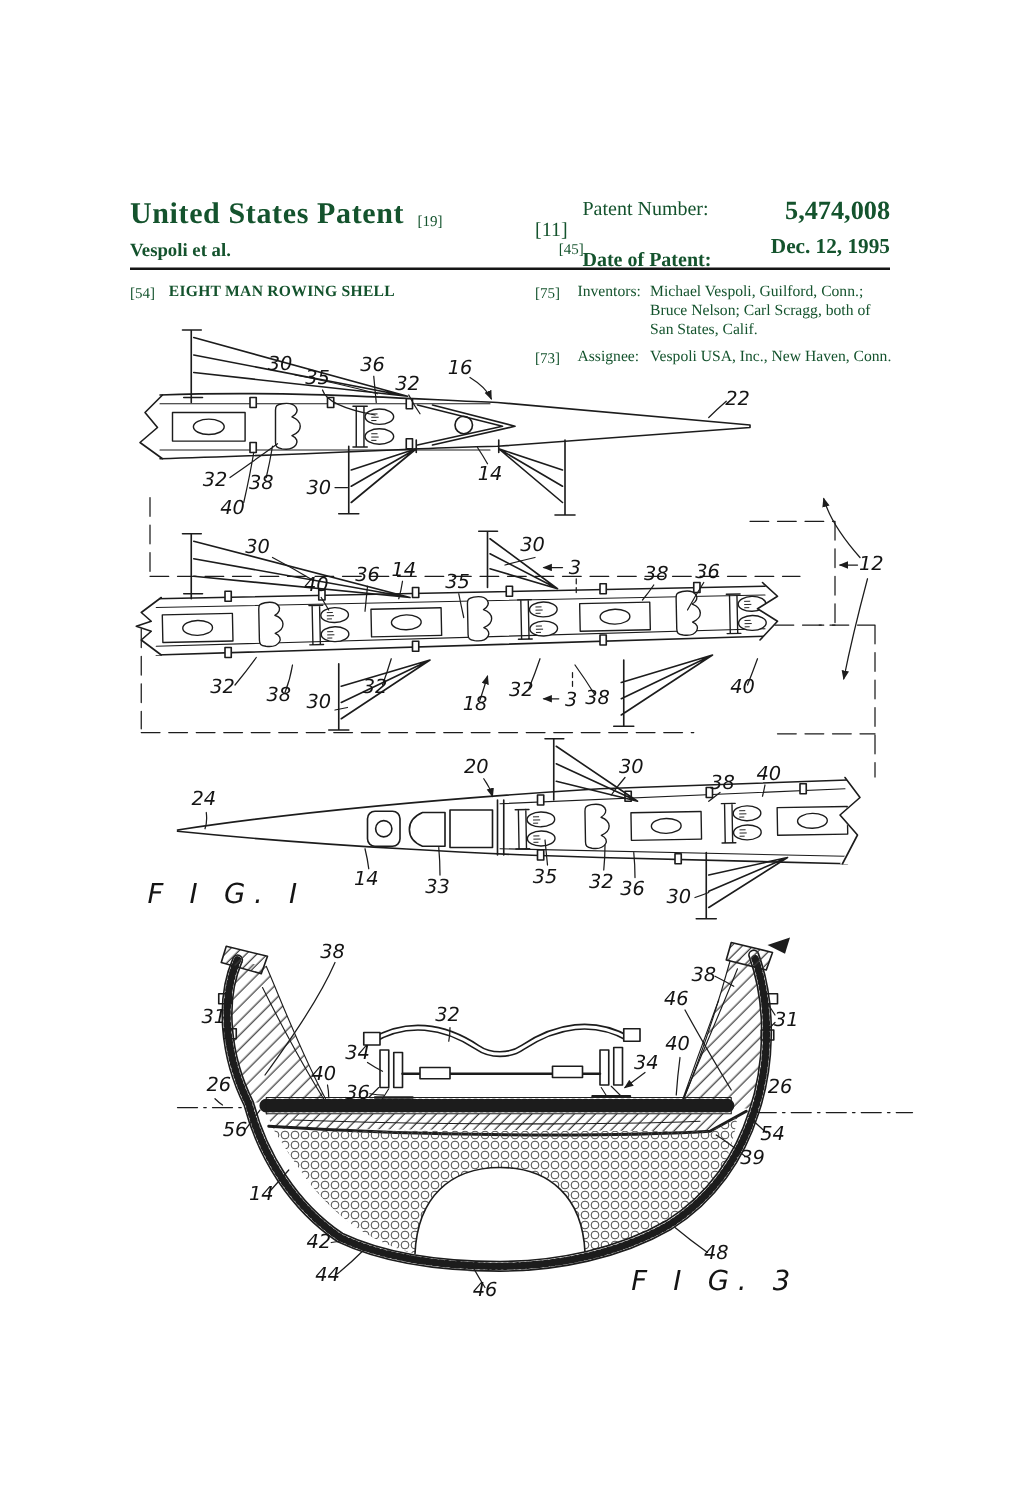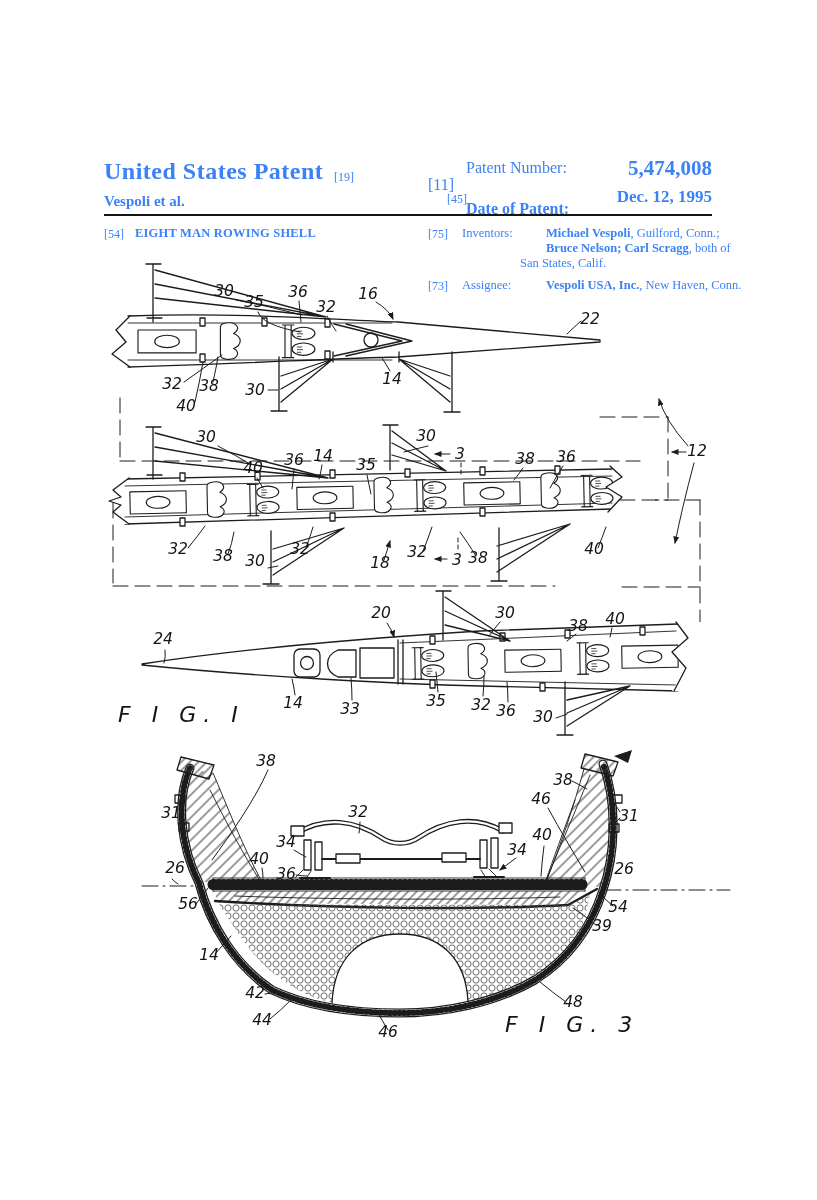--- a/index.html
+++ b/index.html
@@ -1,17 +1,17 @@
 <!DOCTYPE html>
 <html><head>
 <meta charset="utf-8">
 <style>
   html,body{margin:0;padding:0;background:#fff;}
   #page{position:relative;width:817px;height:1200px;background:#ffffff;overflow:hidden;
-        font-family:"Liberation Serif",serif;color:#3b82f6;}
+        font-family:"Liberation Serif",serif;color:#14532d;}
   .abs{position:absolute;}
   .h-title{left:104px;top:158px;font-size:24px;font-weight:bold;letter-spacing:.5px;}
   .h-19{left:334px;top:170px;font-size:12px;}
   .h-author{left:104px;top:193px;font-size:15px;font-weight:bold;}
   .h-11{left:428px;top:164px;font-size:16px;margin-top:12px;}
   .h-pnlab{left:466px;top:159px;font-size:16px;font-weight:normal;}
   .h-pnval{right:105px;top:156px;font-size:21px;font-weight:bold;}
   .h-45{left:435px;top:192px;font-size:12px;margin-left:12px;}
   .h-dplab{left:466px;top:200px;font-size:16px;font-weight:bold;}
   .h-dpval{right:105px;top:187px;font-size:17px;font-weight:bold;}
@@ -19,21 +19,21 @@
   .b-54{left:104px;top:227px;font-size:12px;}
   .b-title{left:135px;top:226px;font-size:12.5px;font-weight:bold;letter-spacing:.2px;}
   .b-75{left:428px;top:227px;font-size:12px;}
   .b-invlab{left:462px;top:226px;font-size:12.5px;}
   .b-l1{left:520px;top:226px;font-size:12.5px;white-space:nowrap;}
   .b-l2{left:520px;top:241px;font-size:12.5px;white-space:nowrap;}
   .b-l3{left:520px;top:256px;font-size:12.5px;}
   .b-73{left:428px;top:279px;font-size:12px;}
   .b-asslab{left:462px;top:278px;font-size:12.5px;}
   .b-assval{left:520px;top:278px;font-size:12.5px;white-space:nowrap;}
-  .bold{font-weight:bold;margin-left:26px;}
+  .bold{font-weight:normal;}
   
   .s{stroke:#1c1c1c;stroke-width:1.3;fill:none;stroke-linejoin:round;stroke-linecap:round;}
   .thin{stroke-width:.9;}
   .hv{stroke-width:2.4;}
   .ld{stroke:#1c1c1c;stroke-width:1;fill:none;}
   .dash{stroke-dasharray:15 7;}
   .dashdot{stroke-dasharray:16 5 2 5;}
   .tick{stroke-dasharray:4 3;}
   .wf{fill:#fff;}
   .wh{fill:#fff;stroke:none;}

